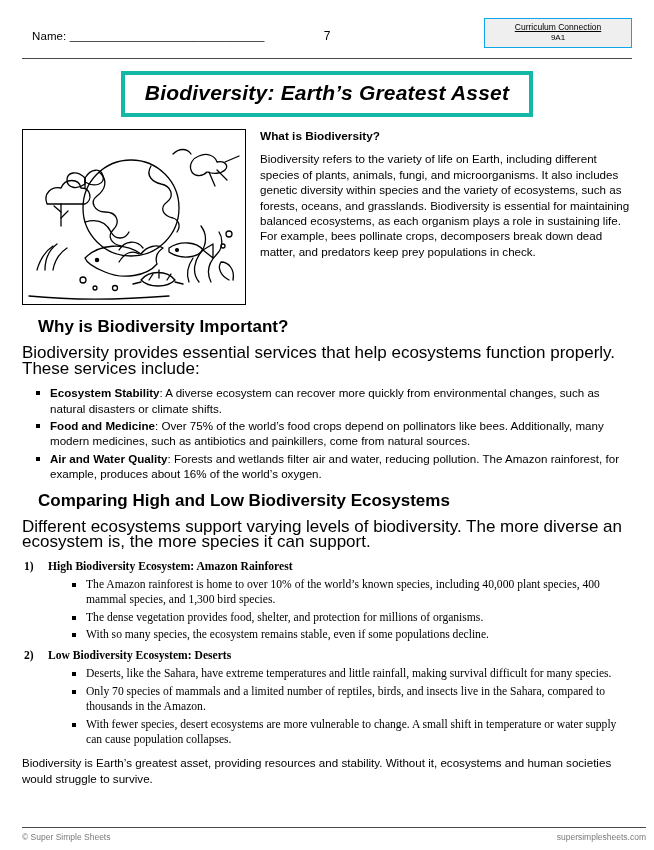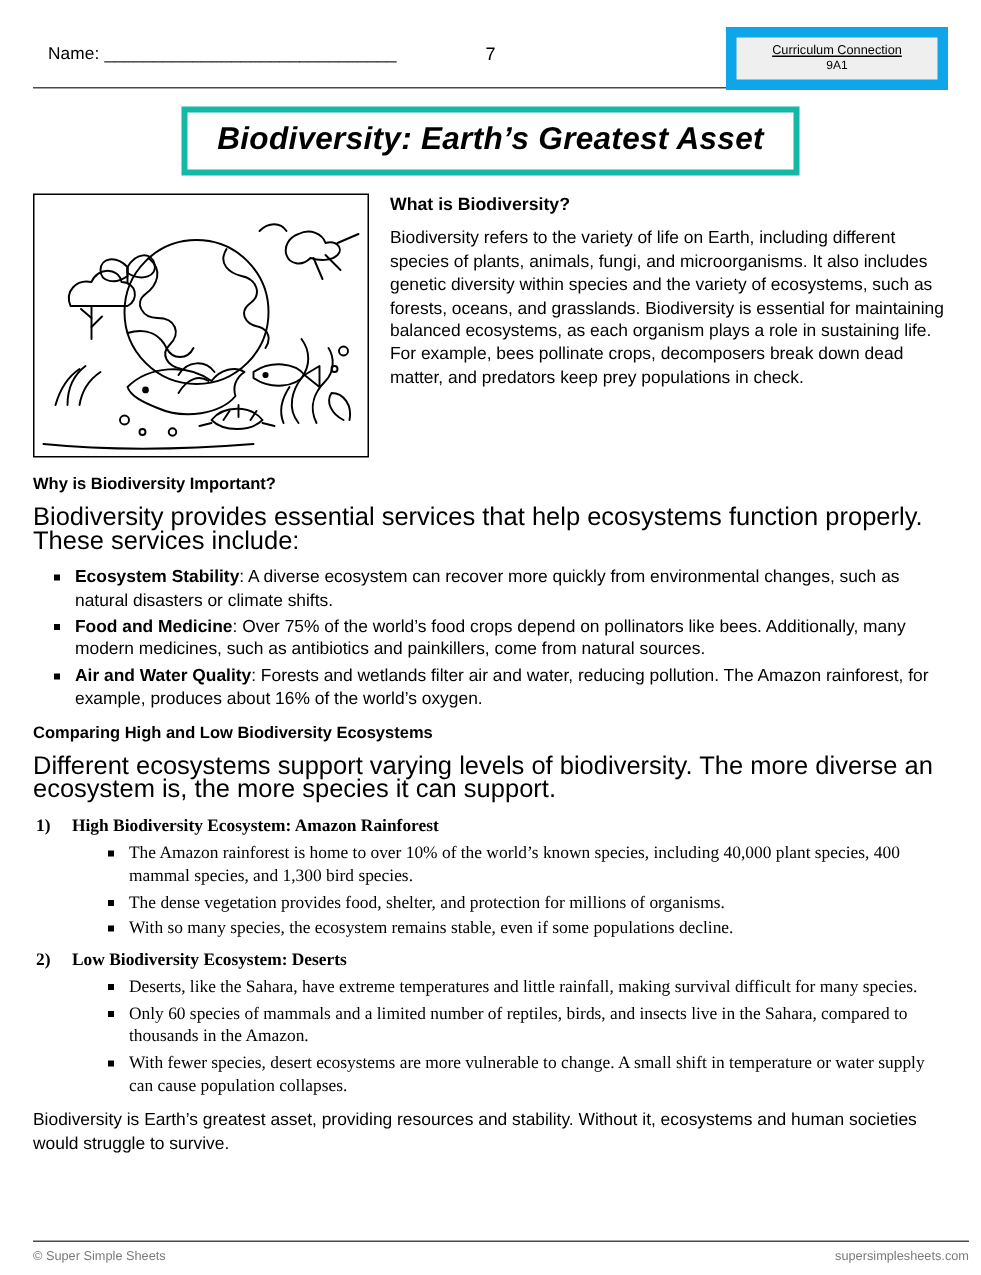--- a/index.html
+++ b/index.html
@@ -40,21 +40,21 @@
     right: 0;
     top: 11px;
     text-align: center;
     font-size: 12px;
   }
   .curriculum {
     position: absolute;
     right: 0;
     top: 0;
     width: 148px;
-    border: 7px solid #0ea5e9;
+    border: 1px solid #0ea5e9;
     background: #efefef;
     text-align: center;
     padding: 3px 0 4px 0;
     box-sizing: border-box;
   }
   .curriculum .cc-title {
     font-size: 8.5px;
     text-decoration: underline;
     line-height: 11px;
   }
@@ -111,23 +111,23 @@
   .intro-text h3 {
     margin: 0 0 7px 0;
     font-size: 11.8px;
     font-weight: bold;
   }
   .intro-text p { margin: 0; text-align: left; }
 
   
   .body { margin-top: 12px; }
   h4.sec {
-    font-size: 11px;
-    font-weight: bold;
-    margin: 0 0 8px 0;
+    font-size: 17px;
+    font-weight: bold;
+    margin: 0 0 8px 16px;
   }
   p.para {
     font-size: 17px;
     line-height: 15.6px;
     margin: 0 0 9px 0;
   }
   p.indent { text-indent: 26px; }
 
   ul.sq {
     list-style: none;
@@ -310,21 +310,21 @@
         <ul class="sq">
           <li>The Amazon rainforest is home to over 10% of the world’s known species, including 40,000 plant species, 400 mammal species, and 1,300 bird species.</li>
           <li>The dense vegetation provides food, shelter, and protection for millions of organisms.</li>
           <li>With so many species, the ecosystem remains stable, even if some populations decline.</li>
         </ul>
       </li>
       <li>
         <span>Low Biodiversity Ecosystem: Deserts</span>
         <ul class="sq">
           <li>Deserts, like the Sahara, have extreme temperatures and little rainfall, making survival difficult for many species.</li>
-          <li>Only 60 species of mammals and a limited number of reptiles, birds, and insects live in the Sahara, compared to thousands in the Amazon.</li>
+          <li>Only 70 species of mammals and a limited number of reptiles, birds, and insects live in the Sahara, compared to thousands in the Amazon.</li>
           <li>With fewer species, desert ecosystems are more vulnerable to change. A small shift in temperature or water supply can cause population collapses.</li>
         </ul>
       </li>
     </ol>
 
     <p class="closing">Biodiversity is Earth’s greatest asset, providing resources and stability. Without it, ecosystems and human societies would struggle to survive.</p>
   </div>
 
   <div class="footer">
     <hr class="hr-bottom">

